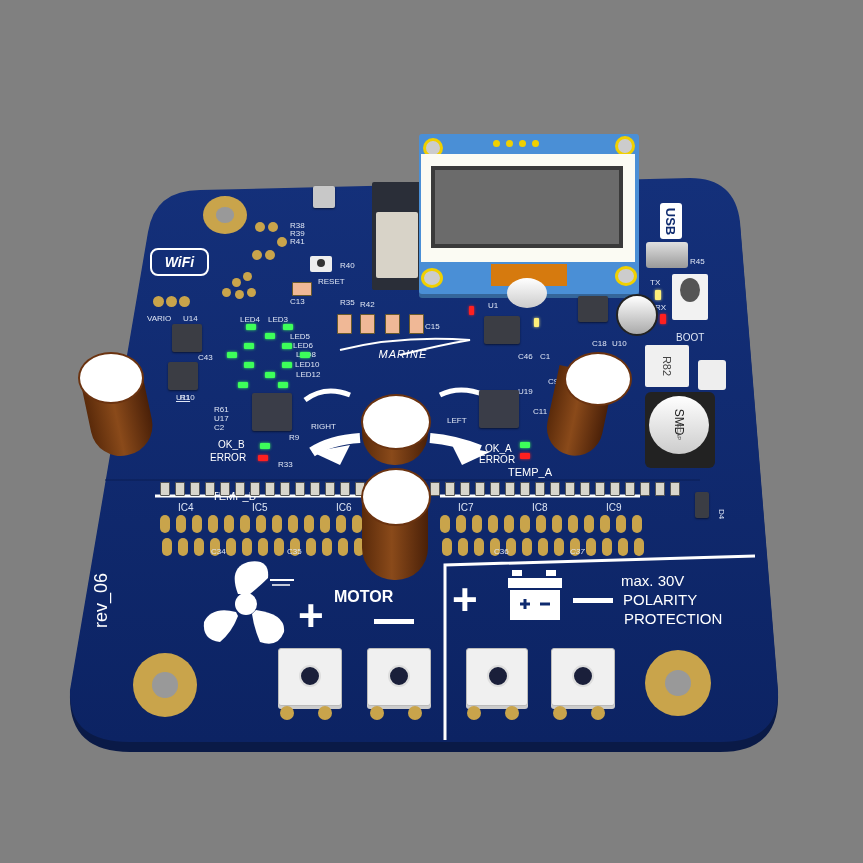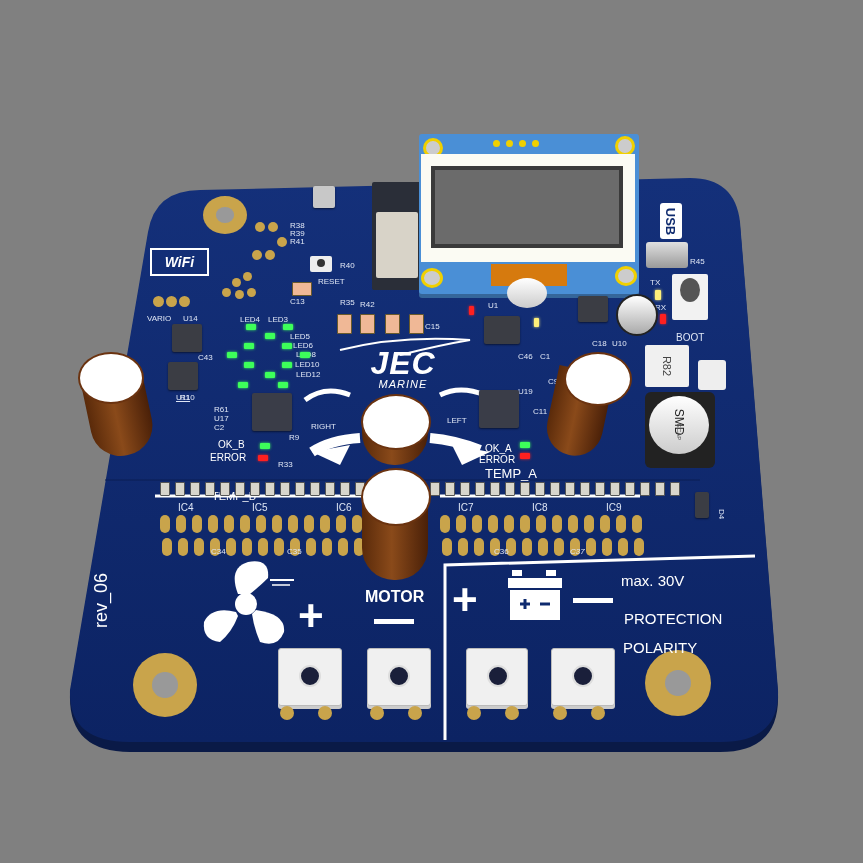--- a/index.html
+++ b/index.html
@@ -2,21 +2,21 @@
 <html><head>
 <meta charset="utf-8">
 <style>
   html,body{margin:0;padding:0;}
   body{width:863px;height:863px;background:#808080;position:relative;overflow:hidden;font-family:"Liberation Sans",sans-serif;}
   .abs{position:absolute;}
   .board{position:absolute;left:0;top:0;width:863px;height:863px;}
   .silk{position:absolute;color:#fff;font-family:"Liberation Sans",sans-serif;white-space:nowrap;line-height:1;}
   .silk-sm{font-size:8px;color:#dfe6f5;}
   .silk-md{font-size:11px;}
-  .silk-lg{font-size:16px;font-weight:bold;margin-left:31px;}
+  .silk-lg{font-size:16px;font-weight:bold;}
   .smd{position:absolute;background:#e0ddd3;border:1px solid #6a5a2a;border-radius:1px;}
   .pad-gold{position:absolute;background:#c9a44b;border-radius:50%;}
   .ic-chip{position:absolute;background:#3b3d44;border-radius:2px;box-shadow:0 1px 2px rgba(0,0,0,.5);}
   .led{position:absolute;width:10px;height:6px;border-radius:1px;box-shadow:0 0 3px currentColor;}
   .cap-top{position:absolute;border-radius:50%;background:#fff;border:2px solid #6b3310;}
   .cap-body{position:absolute;background:linear-gradient(90deg,#5a2a0a,#8a4a1a 45%,#4a2008);}
   .terminal{position:absolute;background:#f0f0f0;border:1px solid #bbb;border-radius:3px;box-shadow:0 3px 0 #ccc;}
   .screw{position:absolute;border-radius:50%;background:#1a1f3a;border:2px solid #ddd;}
   .mount{position:absolute;border-radius:50%;background:#c9a44b;}
   .mount::after{content:"";position:absolute;left:30%;top:30%;width:40%;height:40%;border-radius:50%;background:#999;}
@@ -53,21 +53,21 @@
   <path d="M305 400 Q325 385 350 395" stroke="#fff" stroke-width="5" fill="none"></path>
   <path d="M440 395 Q460 385 485 395" stroke="#fff" stroke-width="5" fill="none"></path>
 
   <path d="M340 350 Q400 335 470 340 Q440 345 400 355" stroke="#fff" stroke-width="2" fill="none"></path>
 </svg>
 
 <div class="mount" style="left:203px;top:196px;width:44px;height:38px;"></div>
 <div class="mount" style="left:133px;top:653px;width:64px;height:64px;"></div>
 <div class="mount" style="left:645px;top:650px;width:66px;height:66px;"></div>
 
-<div class="abs" style="left:150px;top:248px;width:55px;height:24px;border:2px solid #fff;border-radius:0;display:flex;align-items:center;justify-content:center;">
+<div class="abs" style="left:150px;top:248px;width:55px;height:24px;border:2px solid #fff;border-radius:8px;display:flex;align-items:center;justify-content:center;">
   <span class="silk" style="font-size:14px;font-weight:bold;font-style:italic;">WiFi</span>
 </div>
 
 <div class="pad-gold" style="left:153px;top:296px;width:11px;height:11px;"></div>
 <div class="pad-gold" style="left:166px;top:296px;width:11px;height:11px;"></div>
 <div class="pad-gold" style="left:179px;top:296px;width:11px;height:11px;"></div>
 <span class="silk silk-sm" style="left:147px;top:315px;">VARIO</span>
 
 <div class="pad-gold" style="left:255px;top:222px;width:10px;height:10px;"></div>
 <div class="pad-gold" style="left:268px;top:222px;width:10px;height:10px;"></div>
@@ -181,21 +181,20 @@
 <span class="silk silk-sm" style="left:289px;top:434px;">R9</span>
 
 <span class="silk silk-md" style="left:218px;top:440px;font-size:10px;">OK_B</span>
 <div class="led" style="left:260px;top:443px;background:#3dff5a;color:#3dff5a;"></div>
 <span class="silk silk-md" style="left:210px;top:453px;font-size:10px;">ERROR</span>
 <div class="led" style="left:258px;top:455px;background:#ff2020;color:#ff2020;"></div>
 <span class="silk silk-sm" style="left:278px;top:461px;">R33</span>
 <span class="silk silk-md" style="left:212px;top:491px;font-size:11px;">TEMP_B</span>
 
 <div class="abs" style="left:338px;top:348px;width:130px;height:46px;text-align:center;">
-  <div style="font-size:32px;font-weight:bold;font-style:italic;color:#fff;line-height:30px;letter-spacing:1px;">JEC</div>
   <div style="font-size:11px;font-weight:normal;font-style:italic;color:#fff;letter-spacing:1px;">MARINE</div>
 </div>
 
 <div class="smd" style="left:337px;top:314px;width:13px;height:18px;background:#f0b896;"></div>
 <div class="smd" style="left:360px;top:314px;width:13px;height:18px;background:#f0b896;"></div>
 <div class="smd" style="left:385px;top:314px;width:13px;height:18px;background:#f0b896;"></div>
 <div class="smd" style="left:409px;top:314px;width:13px;height:18px;background:#f0b896;"></div>
 <span class="silk silk-sm" style="left:340px;top:299px;">R35</span>
 <span class="silk silk-sm" style="left:360px;top:301px;">R42</span>
 <span class="silk silk-sm" style="left:425px;top:323px;">C15</span>
@@ -215,21 +214,21 @@
 <span class="silk silk-sm" style="left:592px;top:340px;text-align:right;">C18</span>
 <span class="silk silk-sm" style="left:612px;top:340px;">U10</span>
 
 <div class="ic-chip" style="left:479px;top:390px;width:40px;height:38px;background:#3a3d48;"></div>
 <span class="silk silk-sm" style="left:447px;top:417px;">LEFT</span>
 
 <span class="silk silk-md" style="left:485px;top:444px;font-size:10px;">OK_A</span>
 <div class="led" style="left:520px;top:442px;background:#3dff5a;color:#3dff5a;"></div>
 <span class="silk silk-md" style="left:479px;top:455px;font-size:10px;">ERROR</span>
 <div class="led" style="left:520px;top:453px;background:#ff2020;color:#ff2020;"></div>
-<span class="silk silk-md" style="left:485px;top:467px;font-size:13px;">TEMP_A</span>
+<span class="silk silk-md" style="left:508px;top:467px;font-size:11px;">TEMP_A</span>
 
 <div class="resistor-row" style="left:160px;top:482px;">
   <span></span>
     <span></span>
     <span></span>
     <span></span>
     <span></span>
     <span></span>
     <span></span>
     <span></span>
@@ -372,21 +371,21 @@
   <rect x="6" y="2" width="10" height="6" fill="#fff"></rect>
   <rect x="40" y="2" width="10" height="6" fill="#fff"></rect>
   <rect x="2" y="10" width="54" height="10" fill="#fff"></rect>
   <rect x="4" y="22" width="50" height="30" fill="#fff"></rect>
   <line x1="14" y1="36" x2="24" y2="36" stroke="#0e2a6e" stroke-width="3"></line>
   <line x1="19" y1="31" x2="19" y2="41" stroke="#0e2a6e" stroke-width="3"></line>
   <line x1="34" y1="36" x2="44" y2="36" stroke="#0e2a6e" stroke-width="3"></line>
 </svg>
 <div class="abs" style="left:573px;top:598px;width:40px;height:5px;background:#fff;"></div>
 <span class="silk" style="left:621px;top:573px;font-size:15px;">max. 30V</span>
-<span class="silk" style="left:623px;top:592px;font-size:15px;margin-top:48px;">POLARITY</span>
+<span class="silk" style="left:623px;top:592px;font-size:15px;">POLARITY</span>
 <span class="silk" style="left:624px;top:611px;font-size:15px;">PROTECTION</span>
 
 <div class="terminal" style="left:278px;top:648px;width:62px;height:56px;">
   <div class="screw" style="left:20px;top:16px;width:18px;height:18px;"></div>
 </div>
 <div class="terminal" style="left:367px;top:648px;width:62px;height:56px;">
   <div class="screw" style="left:20px;top:16px;width:18px;height:18px;"></div>
 </div>
 <div class="terminal" style="left:466px;top:648px;width:60px;height:56px;">
   <div class="screw" style="left:20px;top:16px;width:18px;height:18px;"></div>

